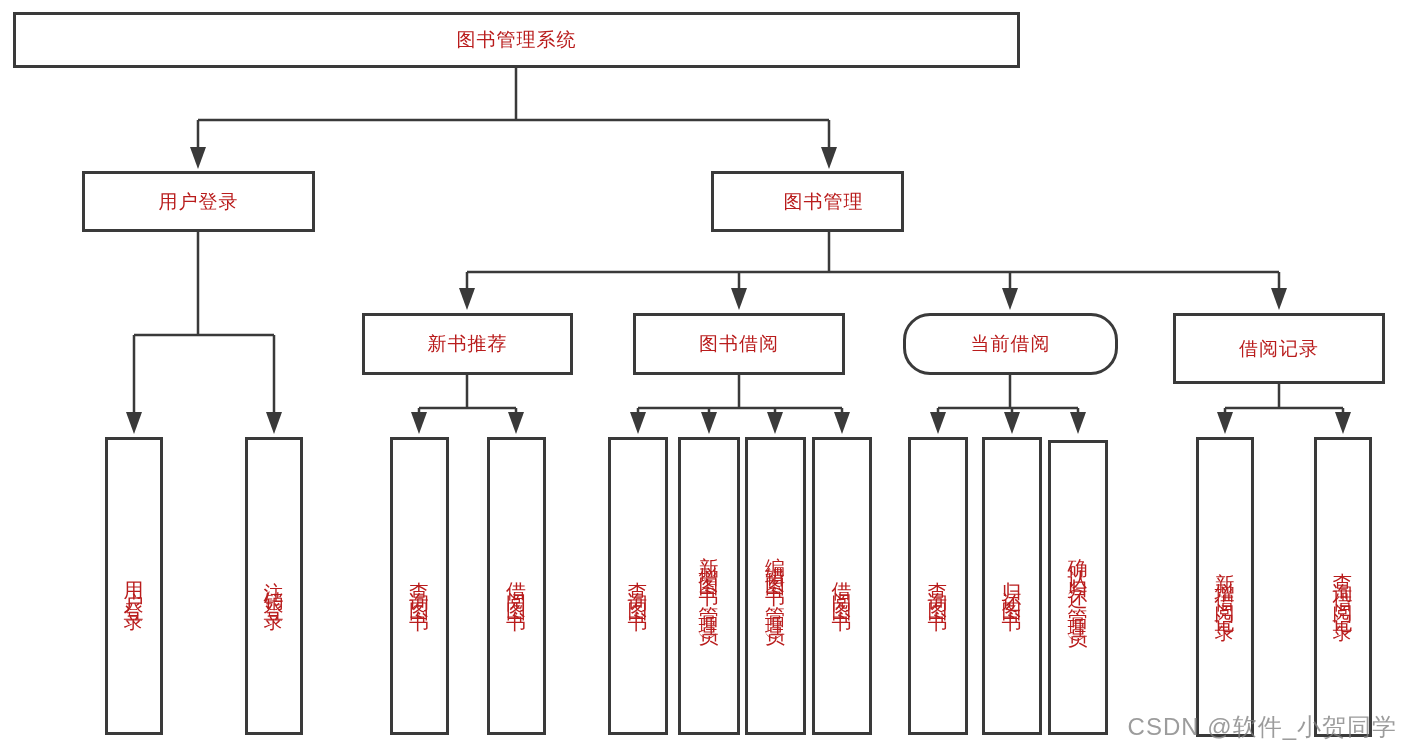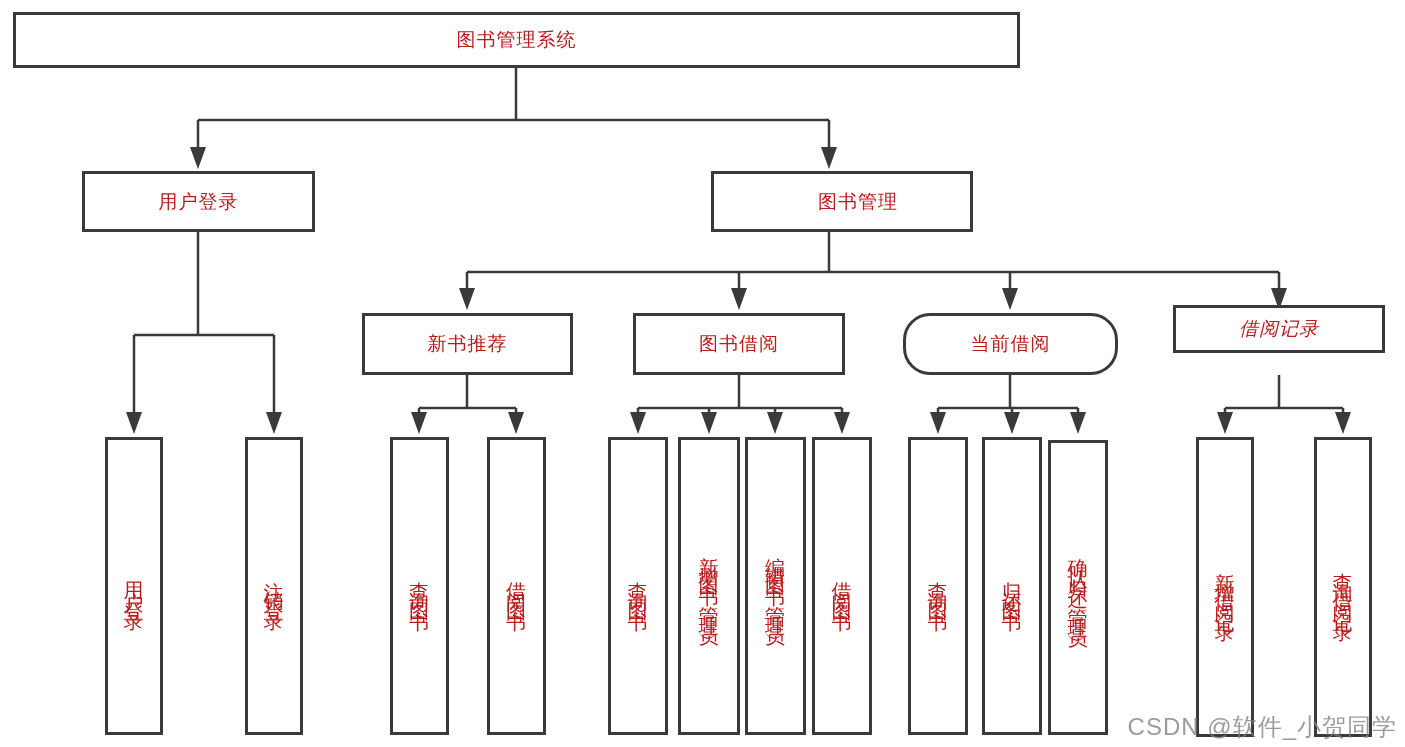--- a/index.html
+++ b/index.html
@@ -97,26 +97,26 @@
       <polygon points="1004,412 1020,412 1012,434"></polygon>
       <polygon points="1070,412 1086,412 1078,434"></polygon>
       <polygon points="1217,412 1233,412 1225,434"></polygon>
       <polygon points="1335,412 1351,412 1343,434"></polygon>
     </g>
   </svg>
 
   <div class="hbox" style="left:13px; top:12px; width:1007px; height:56px;">图书管理系统</div>
 
   <div class="hbox" style="left:82px; top:171px; width:233px; height:61px;">用户登录</div>
-  <div class="hbox" style="left:711px; top:171px; width:262px; height:61px;padding-left:32px;">图书管理</div>
+  <div class="hbox" style="left:711px; top:171px; width:193px; height:61px;padding-left:32px;">图书管理</div>
 
   <div class="hbox" style="left:362px; top:313px; width:211px; height:62px;">新书推荐</div>
   <div class="hbox" style="left:633px; top:313px; width:212px; height:62px;">图书借阅</div>
   <div class="hbox" style="left:903px; top:313px; width:215px; height:62px;border-radius:27px;">当前借阅</div>
-  <div class="hbox" style="left:1173px; top:305px; width:212px; height:48px;font-style:italic;">借阅记录</div>
+  <div class="hbox" style="left:1173px; top:313px; width:212px; height:71px;">借阅记录</div>
 
   <div class="vbox" style="left:105px; top:437px; width:58px; height:298px;">用户登录</div>
   <div class="vbox" style="left:245px; top:437px; width:58px; height:298px;">注销登录</div>
 
   <div class="vbox" style="left:390px; top:437px; width:59px; height:298px;">查询图书</div>
   <div class="vbox" style="left:487px; top:437px; width:59px; height:298px;">借阅图书</div>
 
   <div class="vbox" style="left:608px; top:437px; width:60px; height:298px;">查询图书</div>
   <div class="vbox" style="left:678px; top:437px; width:62px; height:298px;">新增图书（管理员）</div>
   <div class="vbox" style="left:745px; top:437px; width:61px; height:298px;">编辑图书（管理员）</div>

